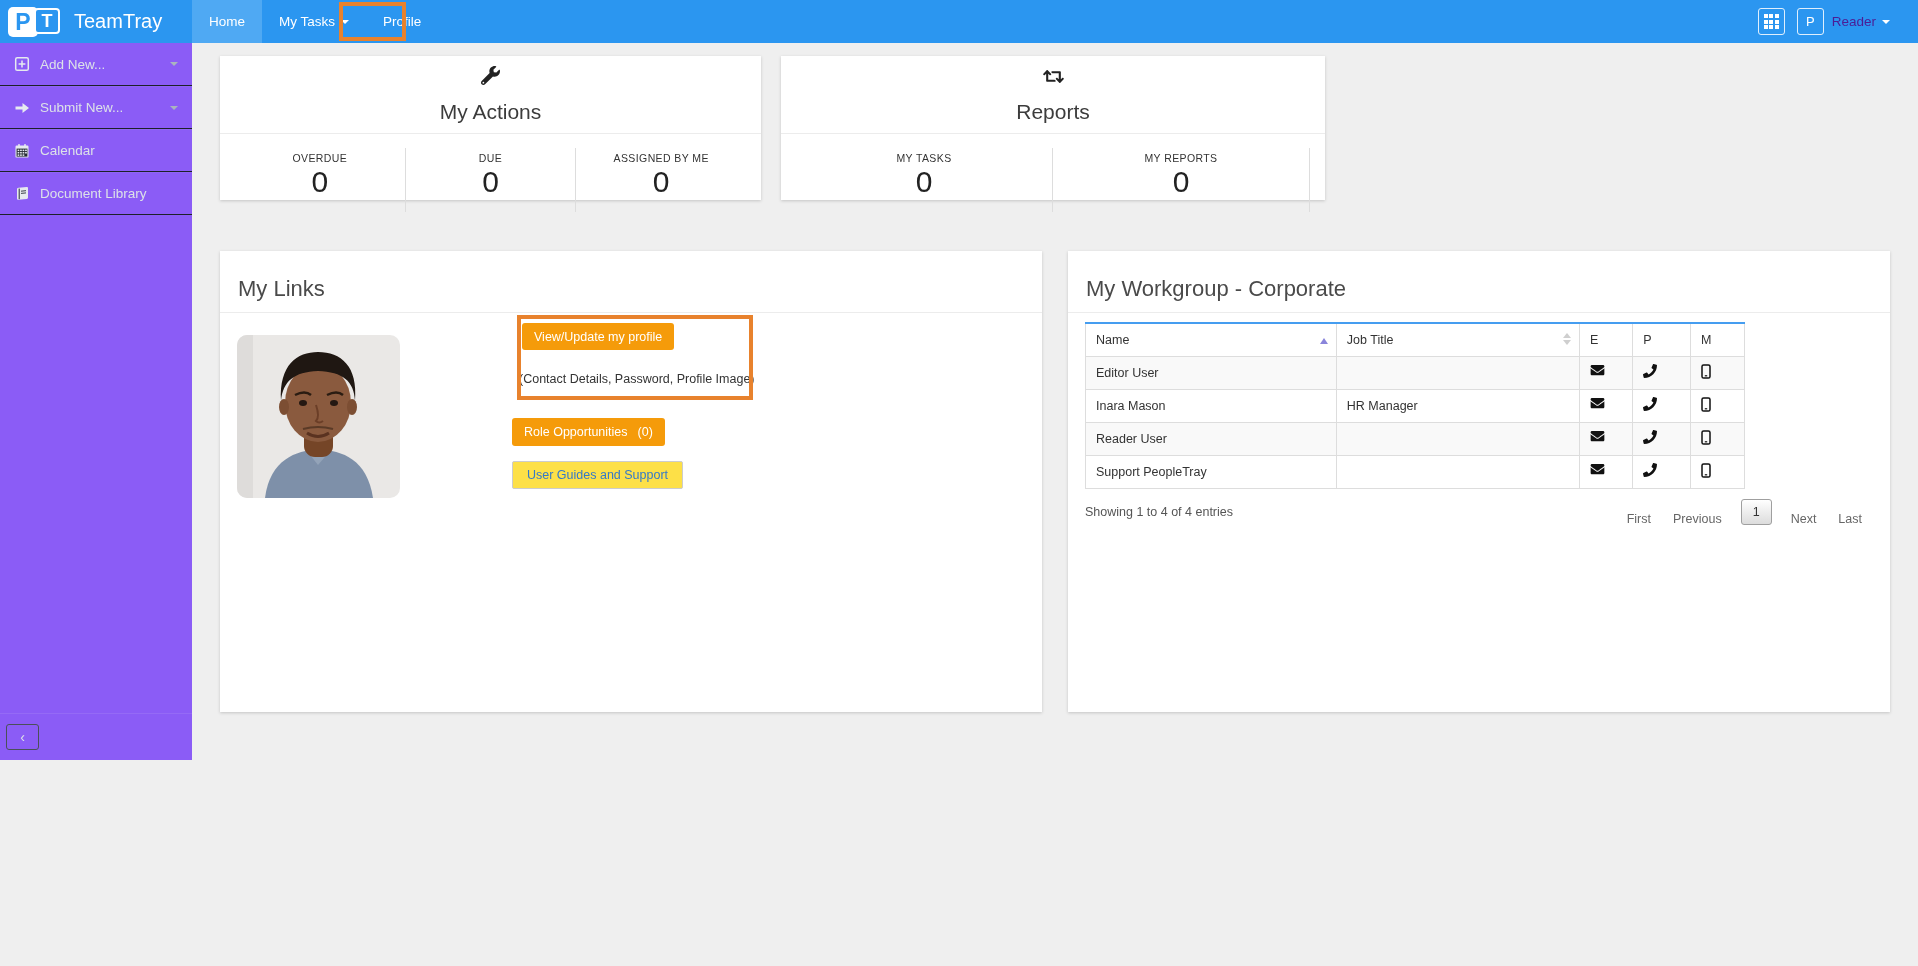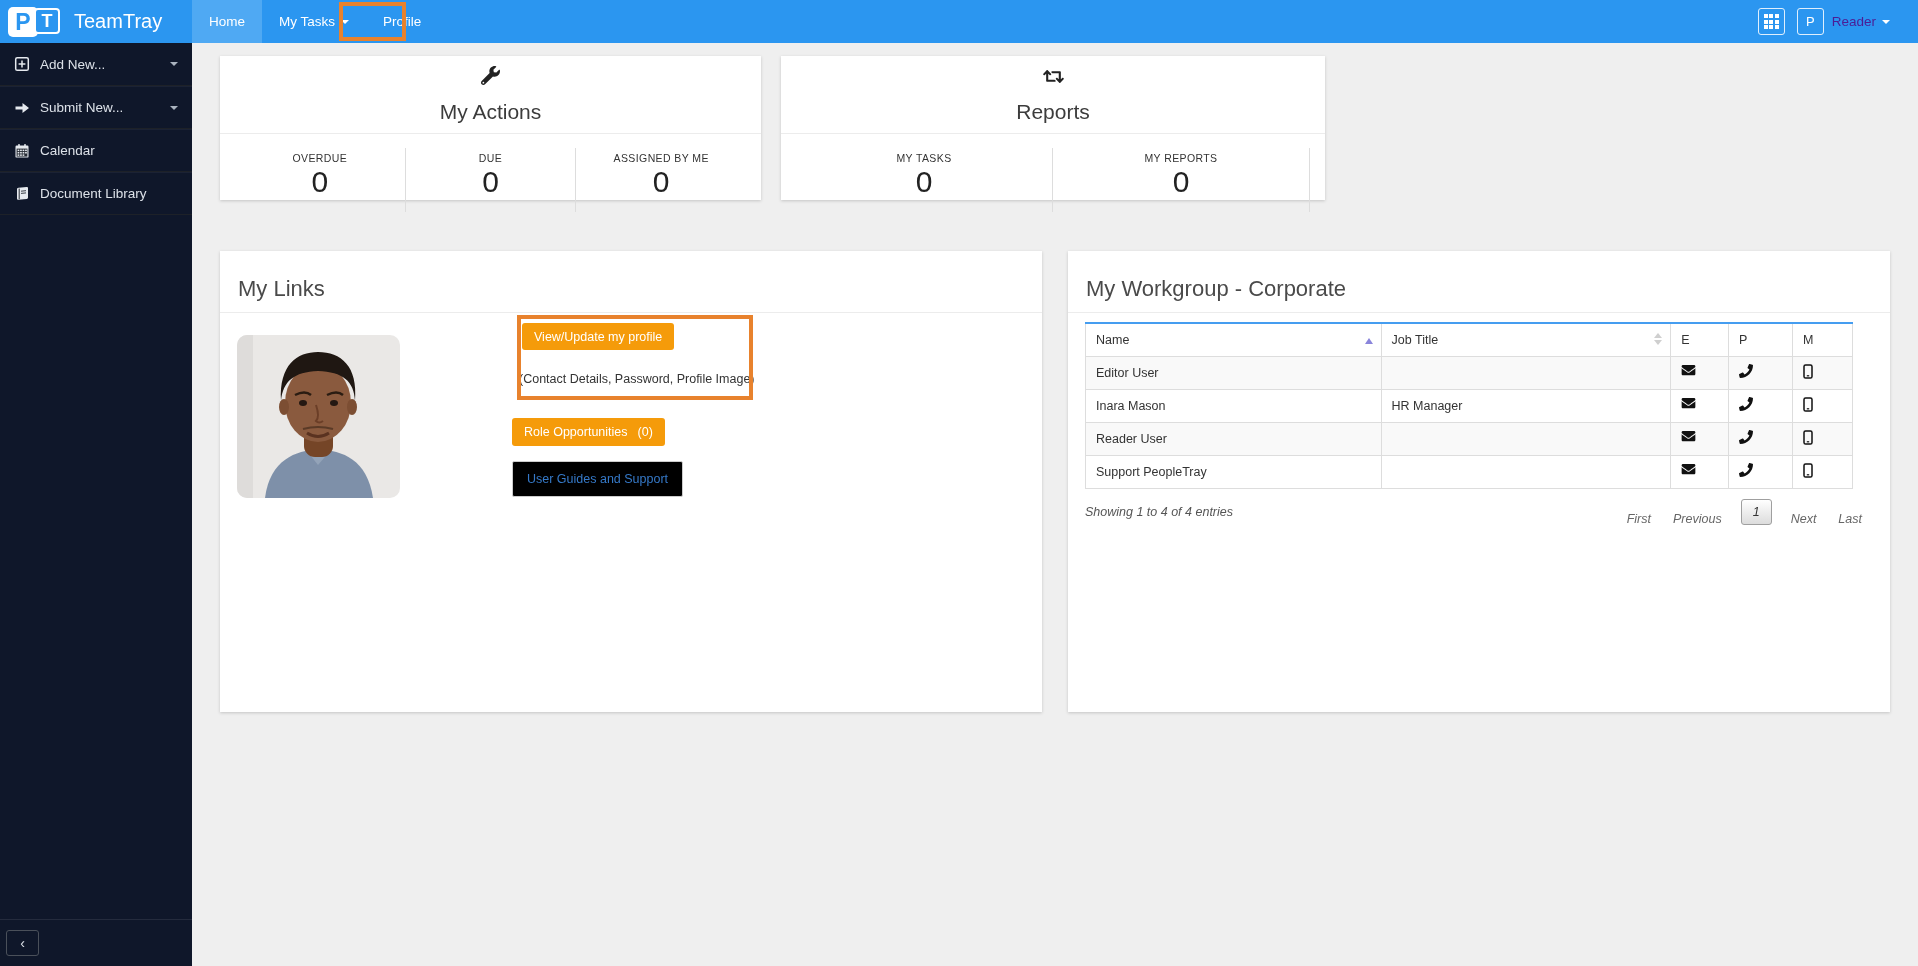--- a/index.html
+++ b/index.html
@@ -50,22 +50,22 @@
   .grid-glyph { display:grid; grid-template-columns:repeat(3,4px); grid-template-rows:repeat(3,4px); gap:1.5px; }
   .grid-glyph i { background:#fff; display:block; }
   .user-menu { color:#4c1d95; font-size:13.5px; margin-left:8px; display:flex; align-items:center; cursor:pointer; }
 
   
   .annotation { position:absolute; border:4px solid #e8822d; pointer-events:none; z-index:60; }
   .anno-profile { left:339px; top:2px; width:67px; height:39px; }
 
   
   .sidebar {
-    position:absolute; top:43px; left:0; width:192px; height:923px;
-    background:#0f172a;
+    position:absolute; top:43px; left:0; width:192px; height:717px;
+    background:#8b5cf6;
   }
   .side-item {
     height:43px; display:flex; align-items:center; padding:0 14px;
     color:#dce1e8; font-size:13.5px; cursor:pointer;
     border-bottom:1px solid #1d2128; border-top:1px solid rgba(255,255,255,.05);
   }
   .side-item:first-child { border-top:none; }
   .side-icon { width:26px; display:flex; align-items:center; }
   .side-caret {
     margin-left:auto; width:0; height:0;
@@ -114,28 +114,28 @@
   .anno-links { left:297px; top:64px; width:236px; height:85px; }
   .btn-orange {
     position:absolute; background:#f59b0a; color:#fff; border:none; border-radius:3px;
     font-size:12.5px; font-family:"Liberation Sans", sans-serif; cursor:pointer;
     display:flex; align-items:center; padding:0 12px; white-space:nowrap;
   }
   .btn-view { left:302px; top:72px; height:27px; }
   .btn-role { left:292px; top:167px; height:28px; gap:10px; }
   .links-caption { position:absolute; left:299px; top:121px; font-size:12.5px; color:#333; white-space:nowrap; }
   .btn-guides {
-    position:absolute; left:292px; top:210px; height:36px;
-    background:#000000; border:1px solid #ccc; border-radius:2px; color:#3579c8;
+    position:absolute; left:292px; top:210px; height:28px;
+    background:#fde047; border:1px solid #ccc; border-radius:2px; color:#3579c8;
     font-size:12.5px; font-family:"Liberation Sans", sans-serif; cursor:pointer;
     display:flex; align-items:center; padding:0 14px; white-space:nowrap;
   }
 
   
-  .wg-table { position:absolute; left:17px; top:71px; width:768px; border-collapse:collapse; font-size:12.5px; }
+  .wg-table { position:absolute; left:17px; top:71px; width:660px; border-collapse:collapse; font-size:12.5px; }
   .wg-table th {
     border:1px solid #ddd; border-top:2px solid #459df0;
     font-weight:normal; text-align:left; color:#333;
     padding:8px 10px; height:33px; position:relative; cursor:pointer; background:#fff;
   }
   .wg-table td { border:1px solid #ddd; padding:7px 10px; height:33px; color:#333; }
   .wg-table tbody tr:nth-child(odd) { background:#f9f9f9; }
   .col-name{width:296px;} .col-job{width:290px;} .col-e{width:58px;} .col-p{width:64px;} .col-m{width:60px;}
   .sort-asc {
     position:absolute; right:8px; top:14px; width:0; height:0;
@@ -143,21 +143,21 @@
     border-bottom:6px solid #8a85db;
   }
   .sort-both { position:absolute; right:8px; top:9px; }
   .sort-both b { display:block; width:0; height:0; border-left:4px solid transparent; border-right:4px solid transparent; }
   .sort-both .up { border-bottom:5px solid #cfcfcf; margin-bottom:2px; }
   .sort-both .dn { border-top:5px solid #cfcfcf; }
   .cell-icon { display:inline-flex; cursor:pointer; }
 
   .wg-footer {
     position:absolute; left:17px; top:246px; width:788px;
-    display:flex; align-items:center;font-style:italic;
+    display:flex; align-items:center;
   }
   .showing { font-size:12.5px; color:#555; }
   .pager { margin-left:auto; display:flex; align-items:center; }
   .page-link { font-size:12.5px; color:#666; padding:0 11px; cursor:pointer; white-space:nowrap;margin-top:15px; }
   .page-current {
     width:31px; height:26px; margin:0 8px;
     border:1px solid #9f9f9f; border-radius:3px;
     background:linear-gradient(to bottom,#fff 0%,#dcdcdc 100%);
     color:#333; font-size:12.5px; display:flex; align-items:center; justify-content:center; cursor:pointer;
   }

